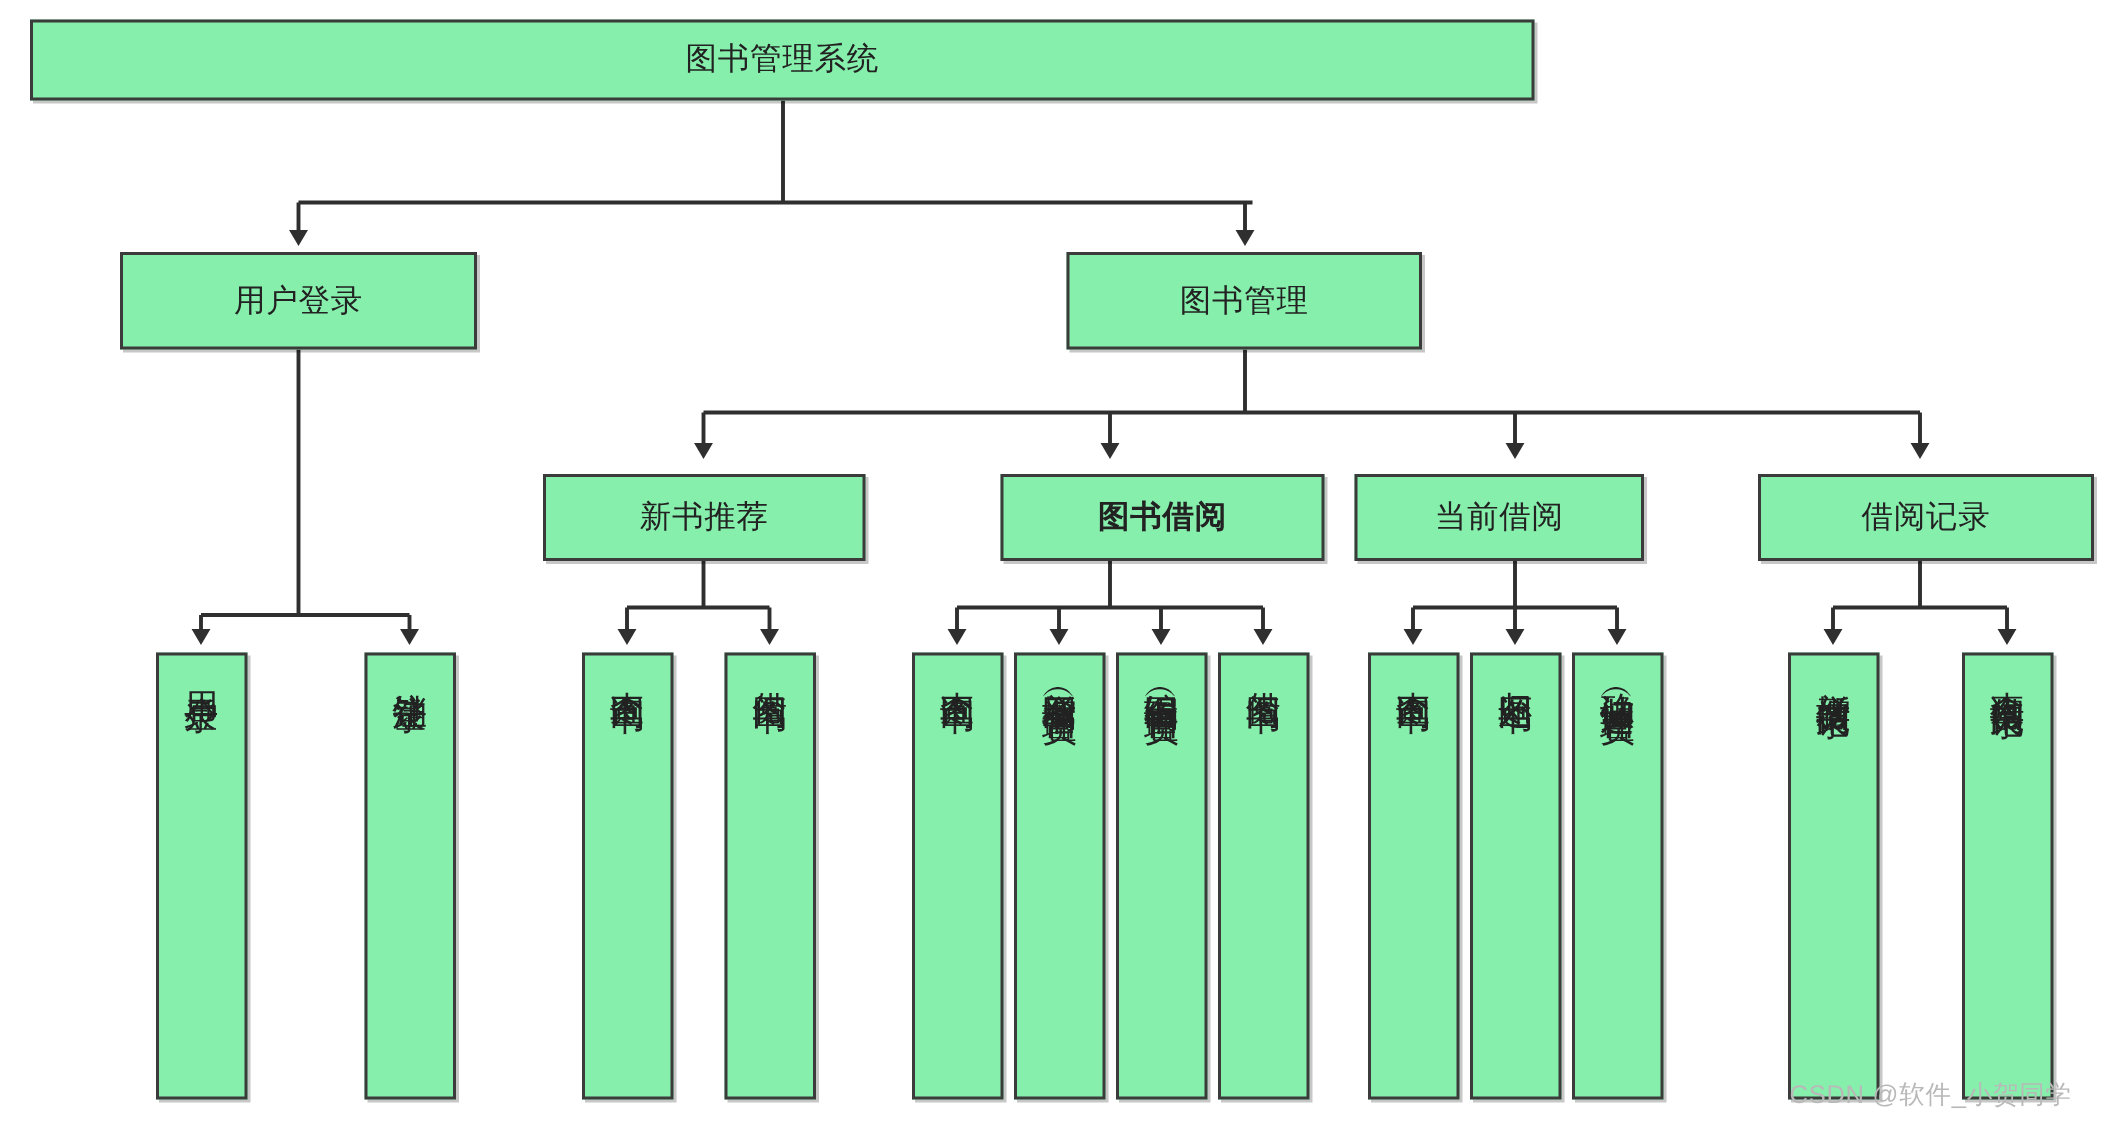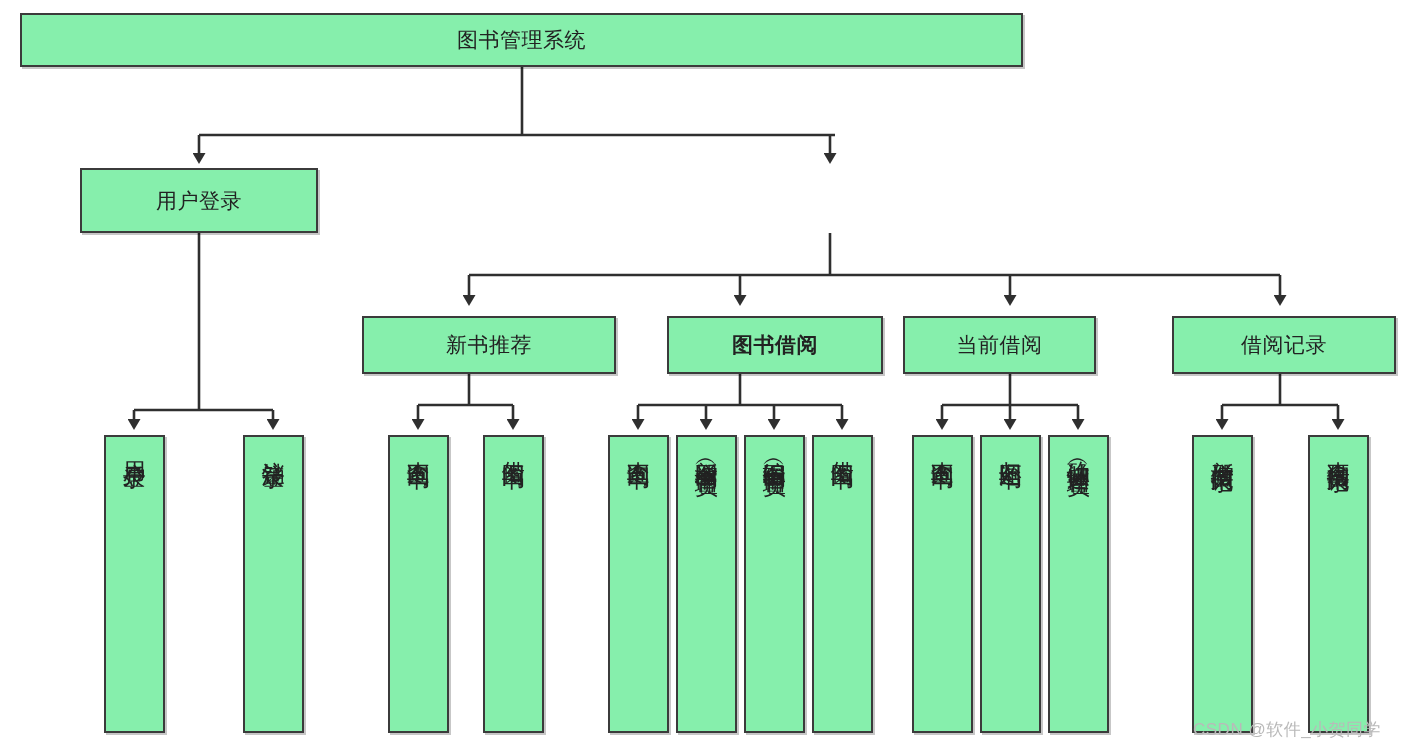--- a/index.html
+++ b/index.html
@@ -121,22 +121,25 @@
   </svg>
 
   <div class="node h root" style="left:20px;top:13px;width:1003px;height:54px;">
     <span class="lbl">图书管理系统</span>
   </div>
 
   <div class="node h" style="left:80px;top:168px;width:238px;height:65px;">
     <span class="lbl">用户登录</span>
   </div>
 
+  <div class="node h" style="left:711px;top:168px;width:237px;height:65px;">
+    <span class="lbl">图书管理</span>
+  </div>
 
-  <div class="node h" style="left:362px;top:316px;width:254px;height:58px;">
+  <div class="node h" style="left:362px;top:316px;width:215px;height:58px;">
     <span class="lbl">新书推荐</span>
   </div>
 
   <div class="node h" style="left:667px;top:316px;width:216px;height:58px;font-weight:bold;">
     <span class="lbl">图书借阅</span>
   </div>
 
   <div class="node h" style="left:903px;top:316px;width:193px;height:58px;">
     <span class="lbl">当前借阅</span>
   </div>

